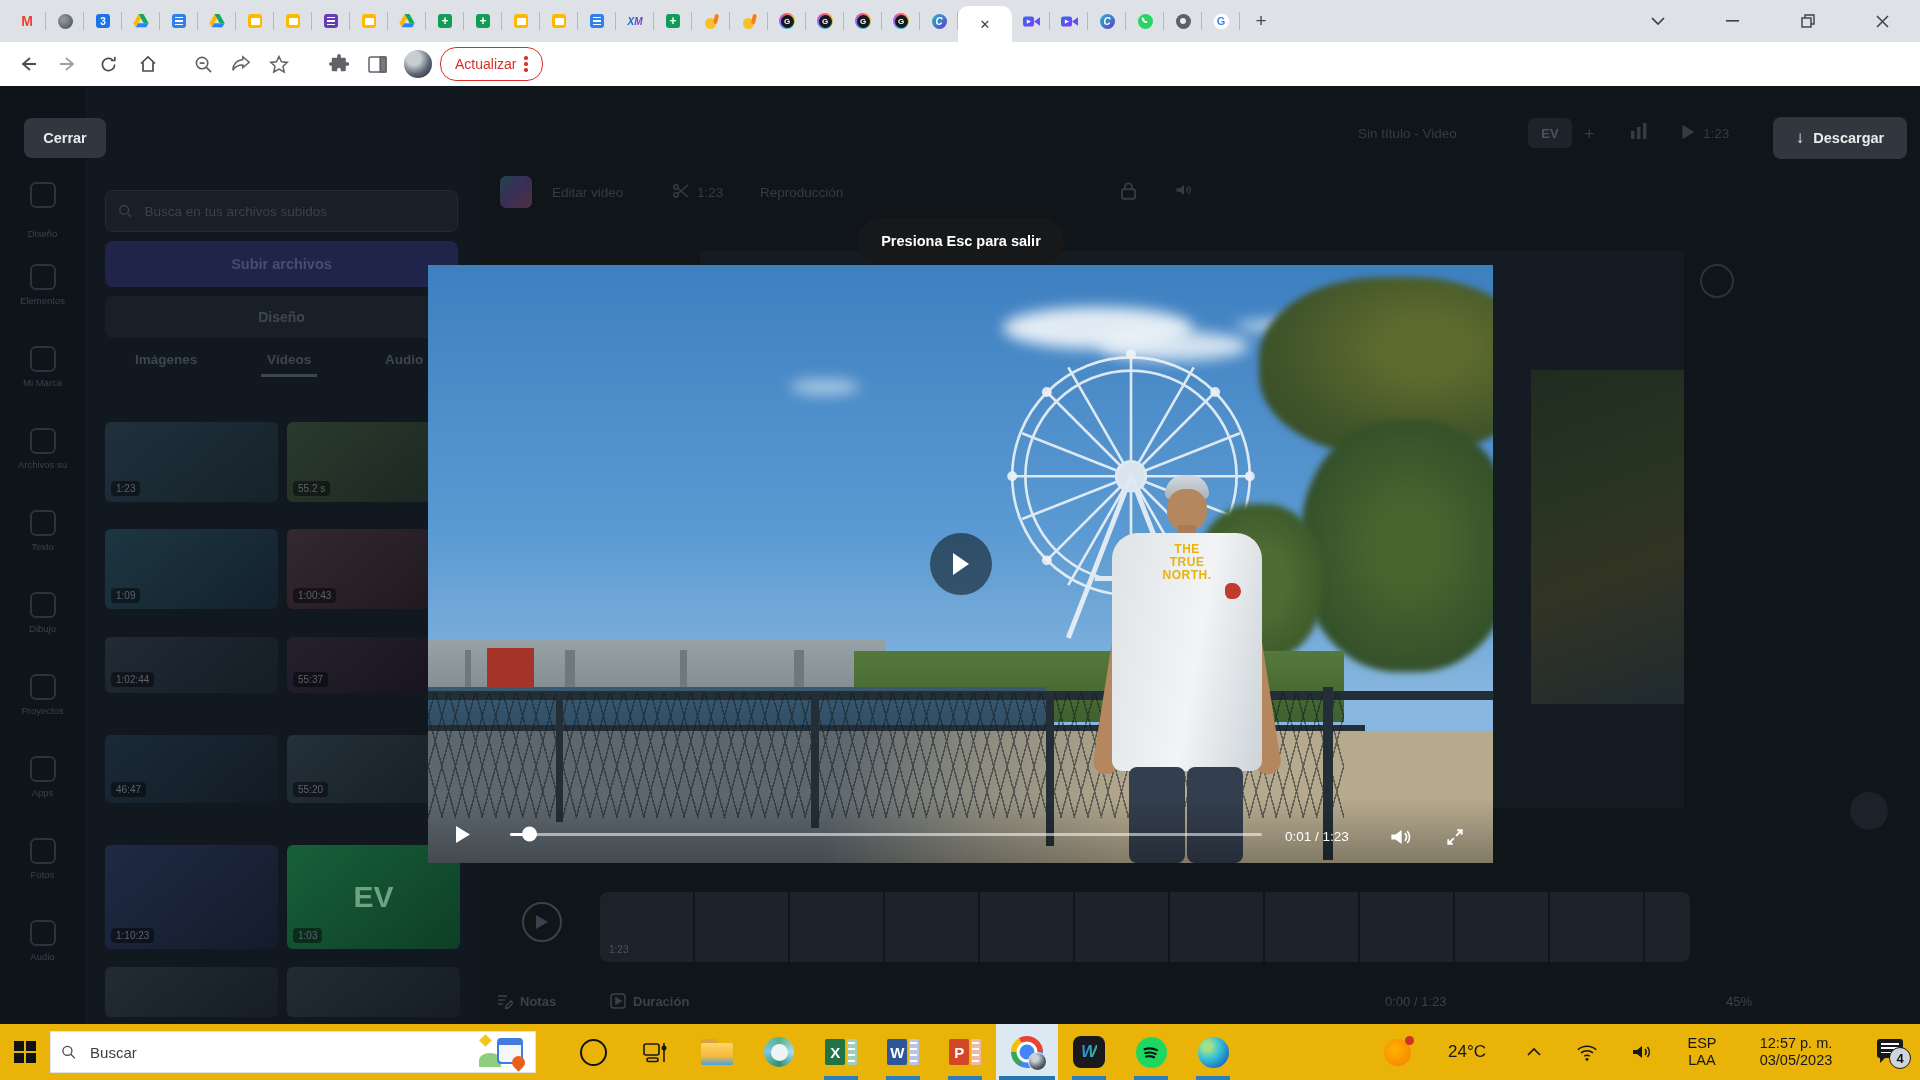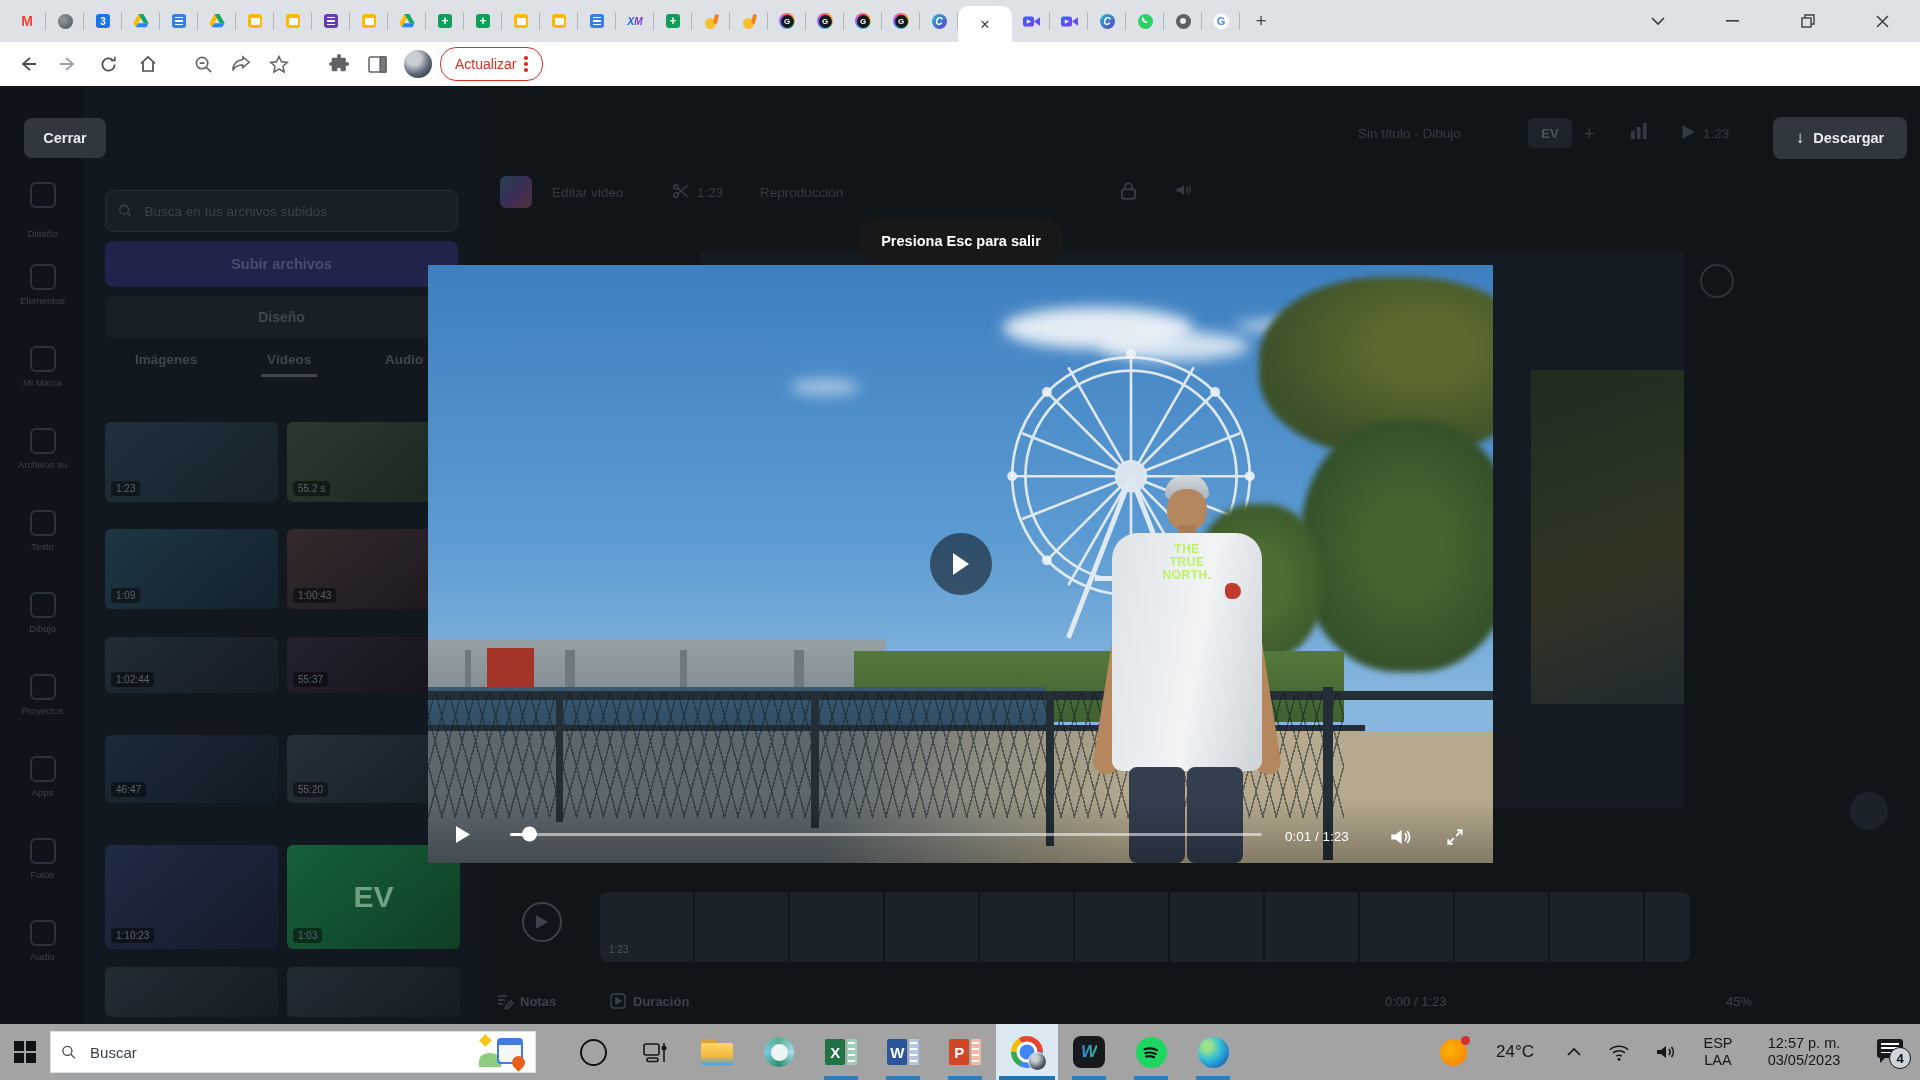--- a/index.html
+++ b/index.html
@@ -78,36 +78,36 @@
   .rail-h{position:absolute;background:#232e36;}
   #mesh{position:absolute;left:0;top:71.5%;width:86%;height:21%;opacity:.55;background:
      repeating-linear-gradient(75deg,rgba(20,28,34,.9) 0 1.5px,transparent 1.5px 13px),
      repeating-linear-gradient(-75deg,rgba(20,28,34,.9) 0 1.5px,transparent 1.5px 13px);}
   
   #person{position:absolute;left:63.2%;top:35.2%;width:172px;height:388px;}
   #cap{position:absolute;left:50%;top:0;transform:translateX(-50%);width:44px;height:24px;border-radius:22px 22px 6px 6px;background:linear-gradient(180deg,#d4dade,#aab3ba);}
   #face{position:absolute;left:50%;top:14px;transform:translateX(-50%);width:40px;height:42px;border-radius:45%;background:#b5875f;}
   #neck{position:absolute;left:50%;top:50px;transform:translateX(-50%);width:18px;height:14px;background:#a97c57;}
   #shirt{position:absolute;left:50%;top:58px;transform:translateX(-50%);width:150px;height:238px;border-radius:26px 26px 10px 10px;background:linear-gradient(100deg,#dfe3e6,#f2f4f6 55%,#cdd3d8);}
-  #shirt-print{position:absolute;left:50%;top:68px;transform:translateX(-50%);text-align:center;font-size:12px;line-height:13px;font-weight:700;color:#bef264;letter-spacing:.5px;}
+  #shirt-print{position:absolute;left:50%;top:68px;transform:translateX(-50%);text-align:center;font-size:12px;line-height:13px;font-weight:700;color:#eab308;letter-spacing:.5px;}
   #leaf{position:absolute;left:72%;top:108px;width:16px;height:16px;background:#c03a30;border-radius:40% 60% 55% 45%;}
   .armskin{position:absolute;top:150px;width:26px;height:150px;border-radius:13px;background:#b5875f;}
   .leg{position:absolute;top:292px;width:56px;height:96px;background:#333e4e;border-radius:8px;}
   
   #play-big{position:absolute;left:50%;top:50%;transform:translate(-50%,-50%);width:62px;height:62px;border-radius:50%;background:rgba(10,14,18,.55);display:flex;align-items:center;justify-content:center;}
   #vbar{position:absolute;left:0;bottom:0;width:100%;height:64px;background:linear-gradient(180deg,transparent,rgba(0,0,0,.28));}
   #vplay{position:absolute;left:28px;bottom:20px;}
   #vtrack{position:absolute;left:82px;bottom:27px;width:752px;height:3.5px;border-radius:2px;background:rgba(255,255,255,.55);}
   #vtrack .done{position:absolute;left:0;top:0;height:100%;width:18px;background:#fff;border-radius:2px;}
   #vthumb{position:absolute;left:12px;top:50%;transform:translate(0,-50%);width:15px;height:15px;border-radius:50%;background:#fff;}
   #vtime{position:absolute;left:857px;bottom:19px;color:#fff;font-size:13.5px;}
   #vvol{position:absolute;left:962px;bottom:17px;}
   #vfull{position:absolute;left:1018px;bottom:17px;}
   
-  #taskbar{position:absolute;left:0;top:1024px;width:1920px;height:56px;background:#a3a3a3;display:flex;align-items:center;}
+  #taskbar{position:absolute;left:0;top:1024px;width:1920px;height:56px;background:#eab308;display:flex;align-items:center;}
   #tb-start{width:50px;height:56px;display:flex;align-items:center;justify-content:center;}
   .winlogo{position:relative;width:22px;height:22px;}
   .winlogo i{position:absolute;width:10px;height:10px;background:#101316;}
   #tb-searchbox{width:486px;height:42px;background:#fff;border:1px solid #dde4e9;display:flex;align-items:center;padding:0 10px;box-sizing:border-box;margin-right:26px;}
   #tb-searchbox input{border:none;outline:none;font-size:15px;color:#1b1f23;width:100%;margin-left:12px;font-family:inherit;}
   #tb-searchbox input::placeholder{color:#38404a;}
   .tb-app{position:relative;width:62px;height:56px;display:flex;align-items:center;justify-content:center;}
   .tb-app.running::after{content:'';position:absolute;left:14px;bottom:0;width:34px;height:4px;background:#2e7fb9;}
   .tb-app.active-app{background:#dce9f2;}
   .tb-app.active-app::after{left:3px;width:56px;background:#2675ac;}
@@ -121,21 +121,21 @@
   .anyc i{width:17px;height:17px;border-radius:50%;background:#eef4f6;}
   .chrome-ico{position:relative;width:32px;height:32px;border-radius:50%;background:conic-gradient(from -30deg,#ea4335 0 33%,#4285f4 33% 66%,#34a853 66% 83%,#fbbc05 83% 100%);}
   .chrome-core{position:absolute;left:50%;top:50%;transform:translate(-50%,-50%);width:15px;height:15px;border-radius:50%;background:#4285f4;border:3px solid #fff;}
   .chrome-avatar{position:absolute;right:-4px;bottom:-3px;width:17px;height:17px;border-radius:50%;border:1px solid #e8eef2;background:radial-gradient(circle at 35% 30%,#cdd2d6 20%,#56616e 60%,#20272f 95%);}
   .webex{width:32px;height:32px;border-radius:8px;background:#17191c;color:#3fc6f0;font-weight:700;font-size:17px;display:flex;align-items:center;justify-content:center;
          background-clip:padding-box;}
   .webex span{background:linear-gradient(100deg,#2f80ed,#31c48d);-webkit-background-clip:text;background-clip:text;color:transparent;font-style:italic;}
   .circ30{width:31px;height:31px;border-radius:50%;display:flex;align-items:center;justify-content:center;}
   .edge-ico{background:radial-gradient(circle at 30% 30%,#9fe08a 0 14%,#35c1d6 42%,#1b6fc4 78%,#123f8a 100%);}
   .cortana{width:27px;height:27px;border-radius:50%;border:2.5px solid #101316;box-sizing:border-box;}
-  #tray{position:absolute;right:0;top:0;height:56px;display:flex;align-items:center;gap:4px;color:#14181c;}
+  #tray{position:absolute;right:0;top:0;height:56px;display:flex;align-items:center;gap:12px;color:#14181c;}
   .tray-item{display:flex;align-items:center;justify-content:center;height:56px;}
   .sun{position:relative;width:27px;height:27px;border-radius:50%;background:radial-gradient(circle at 40% 40%,#ffb300,#f57c00);}
   .sun i{position:absolute;right:-3px;top:-3px;width:9px;height:9px;border-radius:50%;background:#d32f2f;}
   .stack2{display:flex;flex-direction:column;line-height:17px;font-size:14.5px;text-align:center;}
   .stack2.right{text-align:right;}
   .notif{position:relative;width:30px;height:26px;}
   .notif-bubble{position:absolute;left:0;top:0;width:26px;height:19px;background:#15191d;border-radius:3px;}
   .notif-bubble::after{content:'';position:absolute;left:3px;bottom:-5px;border:5px solid transparent;border-top-color:#15191d;border-left-color:#15191d;}
   .notif-lines{position:absolute;left:4px;top:4px;width:18px;height:10px;background:repeating-linear-gradient(#fff 0 2px,transparent 2px 4.5px);}
   .badge{position:absolute;right:-4px;bottom:-4px;width:20px;height:20px;border-radius:50%;background:#cfd6db;border:1.5px solid #15191d;color:#101316;font-size:13px;font-weight:700;display:flex;align-items:center;justify-content:center;}
@@ -462,21 +462,21 @@
     </div>
   </div>
 
   <div id="overlay">
 
     <div class="cv-label dim-text2" style="left:150px;top:40px">Archivo</div>
     <div class="cv-label dim-text2" style="left:252px;top:40px">Redimensionar</div>
     <svg class="abs dim-text2" style="left:432px;top:36px" width="20" height="20" viewBox="0 0 20 20" fill="none" stroke="#333c45" stroke-width="1.8">
         <path d="M4 8h9a4 4 0 010 8H8M4 8l4-4M4 8l4 4"></path>
       </svg>
-    <div class="cv-label dim-text2" style="left:1358px;top:40px">Sin título - Dibujo</div>
+    <div class="cv-label dim-text2" style="left:1358px;top:40px">Sin título - Video</div>
     <div class="cv-badge" style="left:1528px;top:32px;width:44px;height:30px;font-size:13px">EV</div>
     <div class="cv-label dim-text2" style="left:1584px;top:38px;font-size:18px">+</div>
     <svg class="abs" style="left:1630px;top:36px" width="18" height="18" viewBox="0 0 18 18" fill="#333c45">
         <rect x="1" y="9" width="3.5" height="8"></rect>
         <rect x="7" y="5" width="3.5" height="12"></rect>
         <rect x="13" y="1" width="3.5" height="16"></rect>
       </svg>
     <svg class="abs" style="left:1682px;top:39px" width="13" height="14" viewBox="0 0 12 14" fill="#333c45">
         <path d="M0 0l12 7-12 7z"></path>
       </svg>

